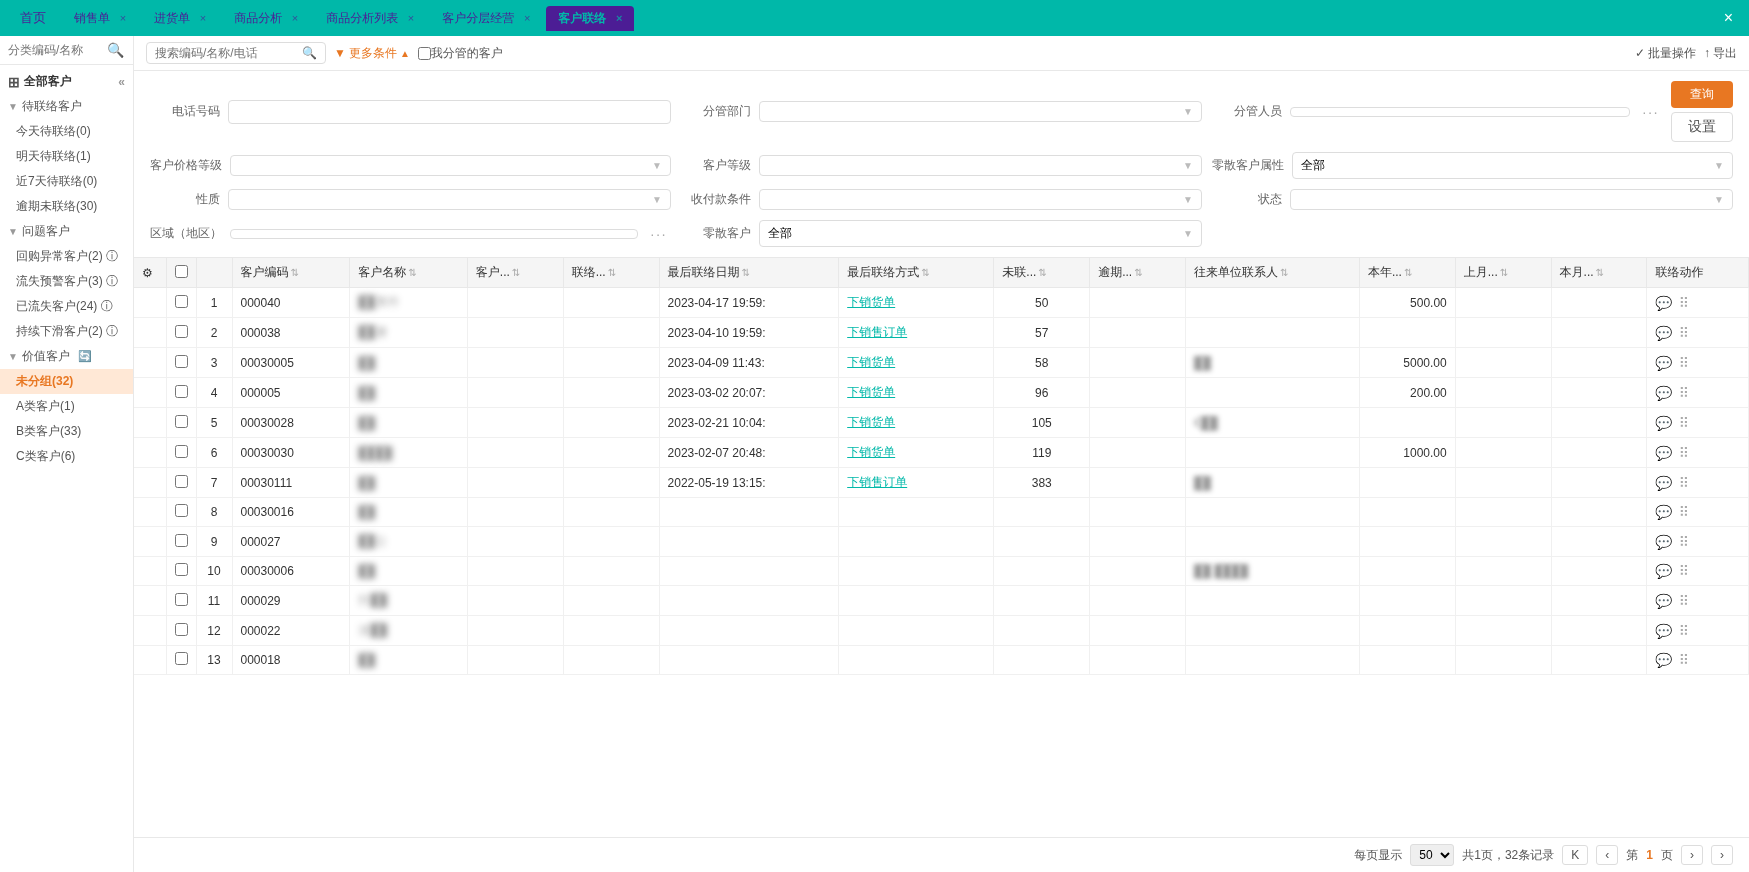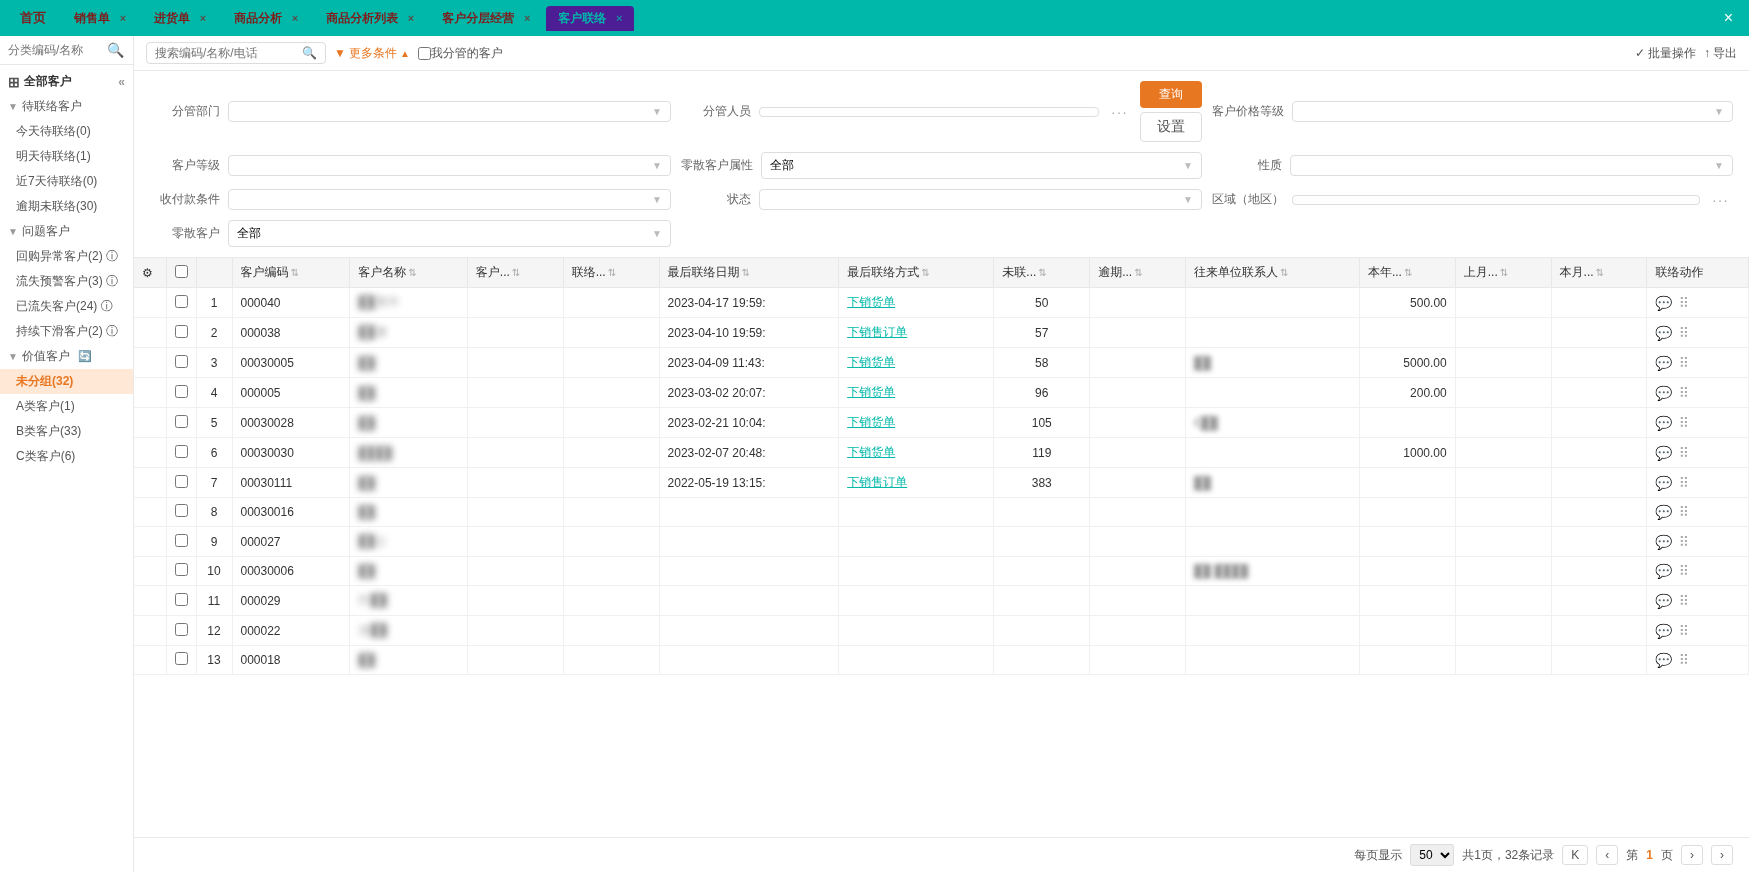--- a/index.html
+++ b/index.html
@@ -1,20 +1,20 @@
 <!DOCTYPE html>
 <html><head>
   <meta charset="utf-8">
   <style>
     * { box-sizing: border-box; margin: 0; padding: 0; font-family: 'Microsoft YaHei', Arial, sans-serif; font-size: 12px; }
     body { background: #f5f5f5; overflow: hidden; }
 
     
     .top-nav { display: flex; align-items: center; background: #00b8a9; height: 36px; padding: 0 8px; gap: 4px; }
-    .nav-tab { color: #7f1d1d; padding: 4px 12px; cursor: pointer; white-space: nowrap; border-radius: 4px 4px 0 0; font-size: 13px; font-weight: bold; }
+    .nav-tab { color: #4c1d95; padding: 4px 12px; cursor: pointer; white-space: nowrap; border-radius: 4px 4px 0 0; font-size: 13px; }
     .nav-tab.home { background: transparent; }
     .nav-tab.active { background: #4c1d95; color: #00b8a9; font-weight: bold; }
     .nav-tab .close-x { margin-left: 6px; opacity: 0.7; font-size: 11px; }
     .nav-close-btn { margin-left: auto; color: #fff; cursor: pointer; font-size: 16px; padding: 4px 8px; }
 
     
     .main-layout { display: flex; height: calc(100vh - 36px); }
 
     
     .sidebar { width: 134px; background: #fff; border-right: 1px solid #e8e8e8; display: flex; flex-direction: column; overflow-y: auto; flex-shrink: 0; }
@@ -177,20 +177,26 @@
         </div>
         <div class="toolbar-btn">
           <span>↑</span>
           <span>导出</span>
         </div>
       </div>
     </div>
 
     <div class="adv-filter-grid">
 
+      <div class="adv-row">
+        <span class="adv-label">电话号码</span>
+        <div class="adv-control">
+          <input type="text" style="">
+        </div>
+      </div>
       <div class="adv-row">
         <span class="adv-label">分管部门</span>
         <div class="adv-control">
           <span style="color:#999;font-size:12px;flex:1;"></span>
           <span class="chevron-down">▼</span>
         </div>
       </div>
       <div class="adv-row">
         <span class="adv-label">分管人员</span>
         <div class="adv-control" style="flex:1;">

